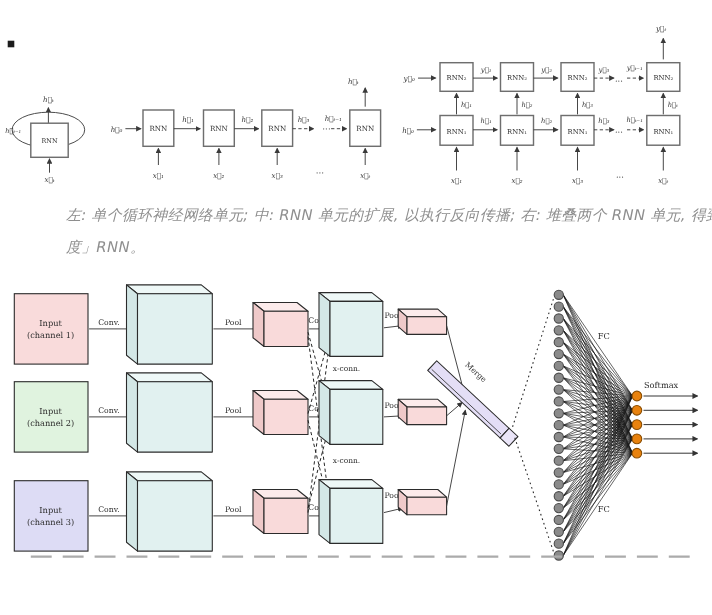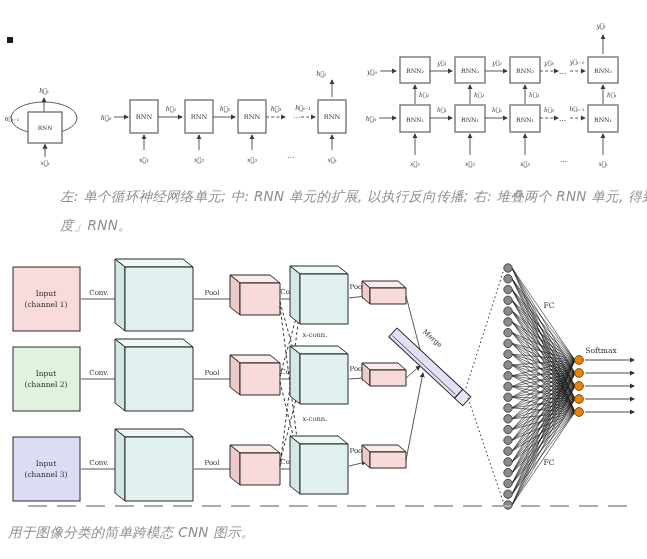--- a/index.html
+++ b/index.html
@@ -468,15 +468,14 @@
         <circle cx="579" cy="160" r="4.4" fill="#e8820e" stroke="#8a4d00"></circle>
       </g>
 
     <text class="cl" x="549" y="56" font-size="7.5" text-anchor="middle">FC</text>
     <text class="cl" x="549" y="213" font-size="7.5" text-anchor="middle">FC</text>
     <text class="cl" x="601" y="101" font-size="7.5" text-anchor="middle">Softmax</text>
 
     <line x1="28" y1="254" x2="630" y2="254" stroke="#ababab" stroke-width="2" stroke-dasharray="19 10"></line>
   </svg>
 
-  <div class="caption" style="left:8px;top:518px;width:633px;">用于图像分类的简单跨模态 CNN 图示。</div>
 
 </div>
 
 </body></html>

